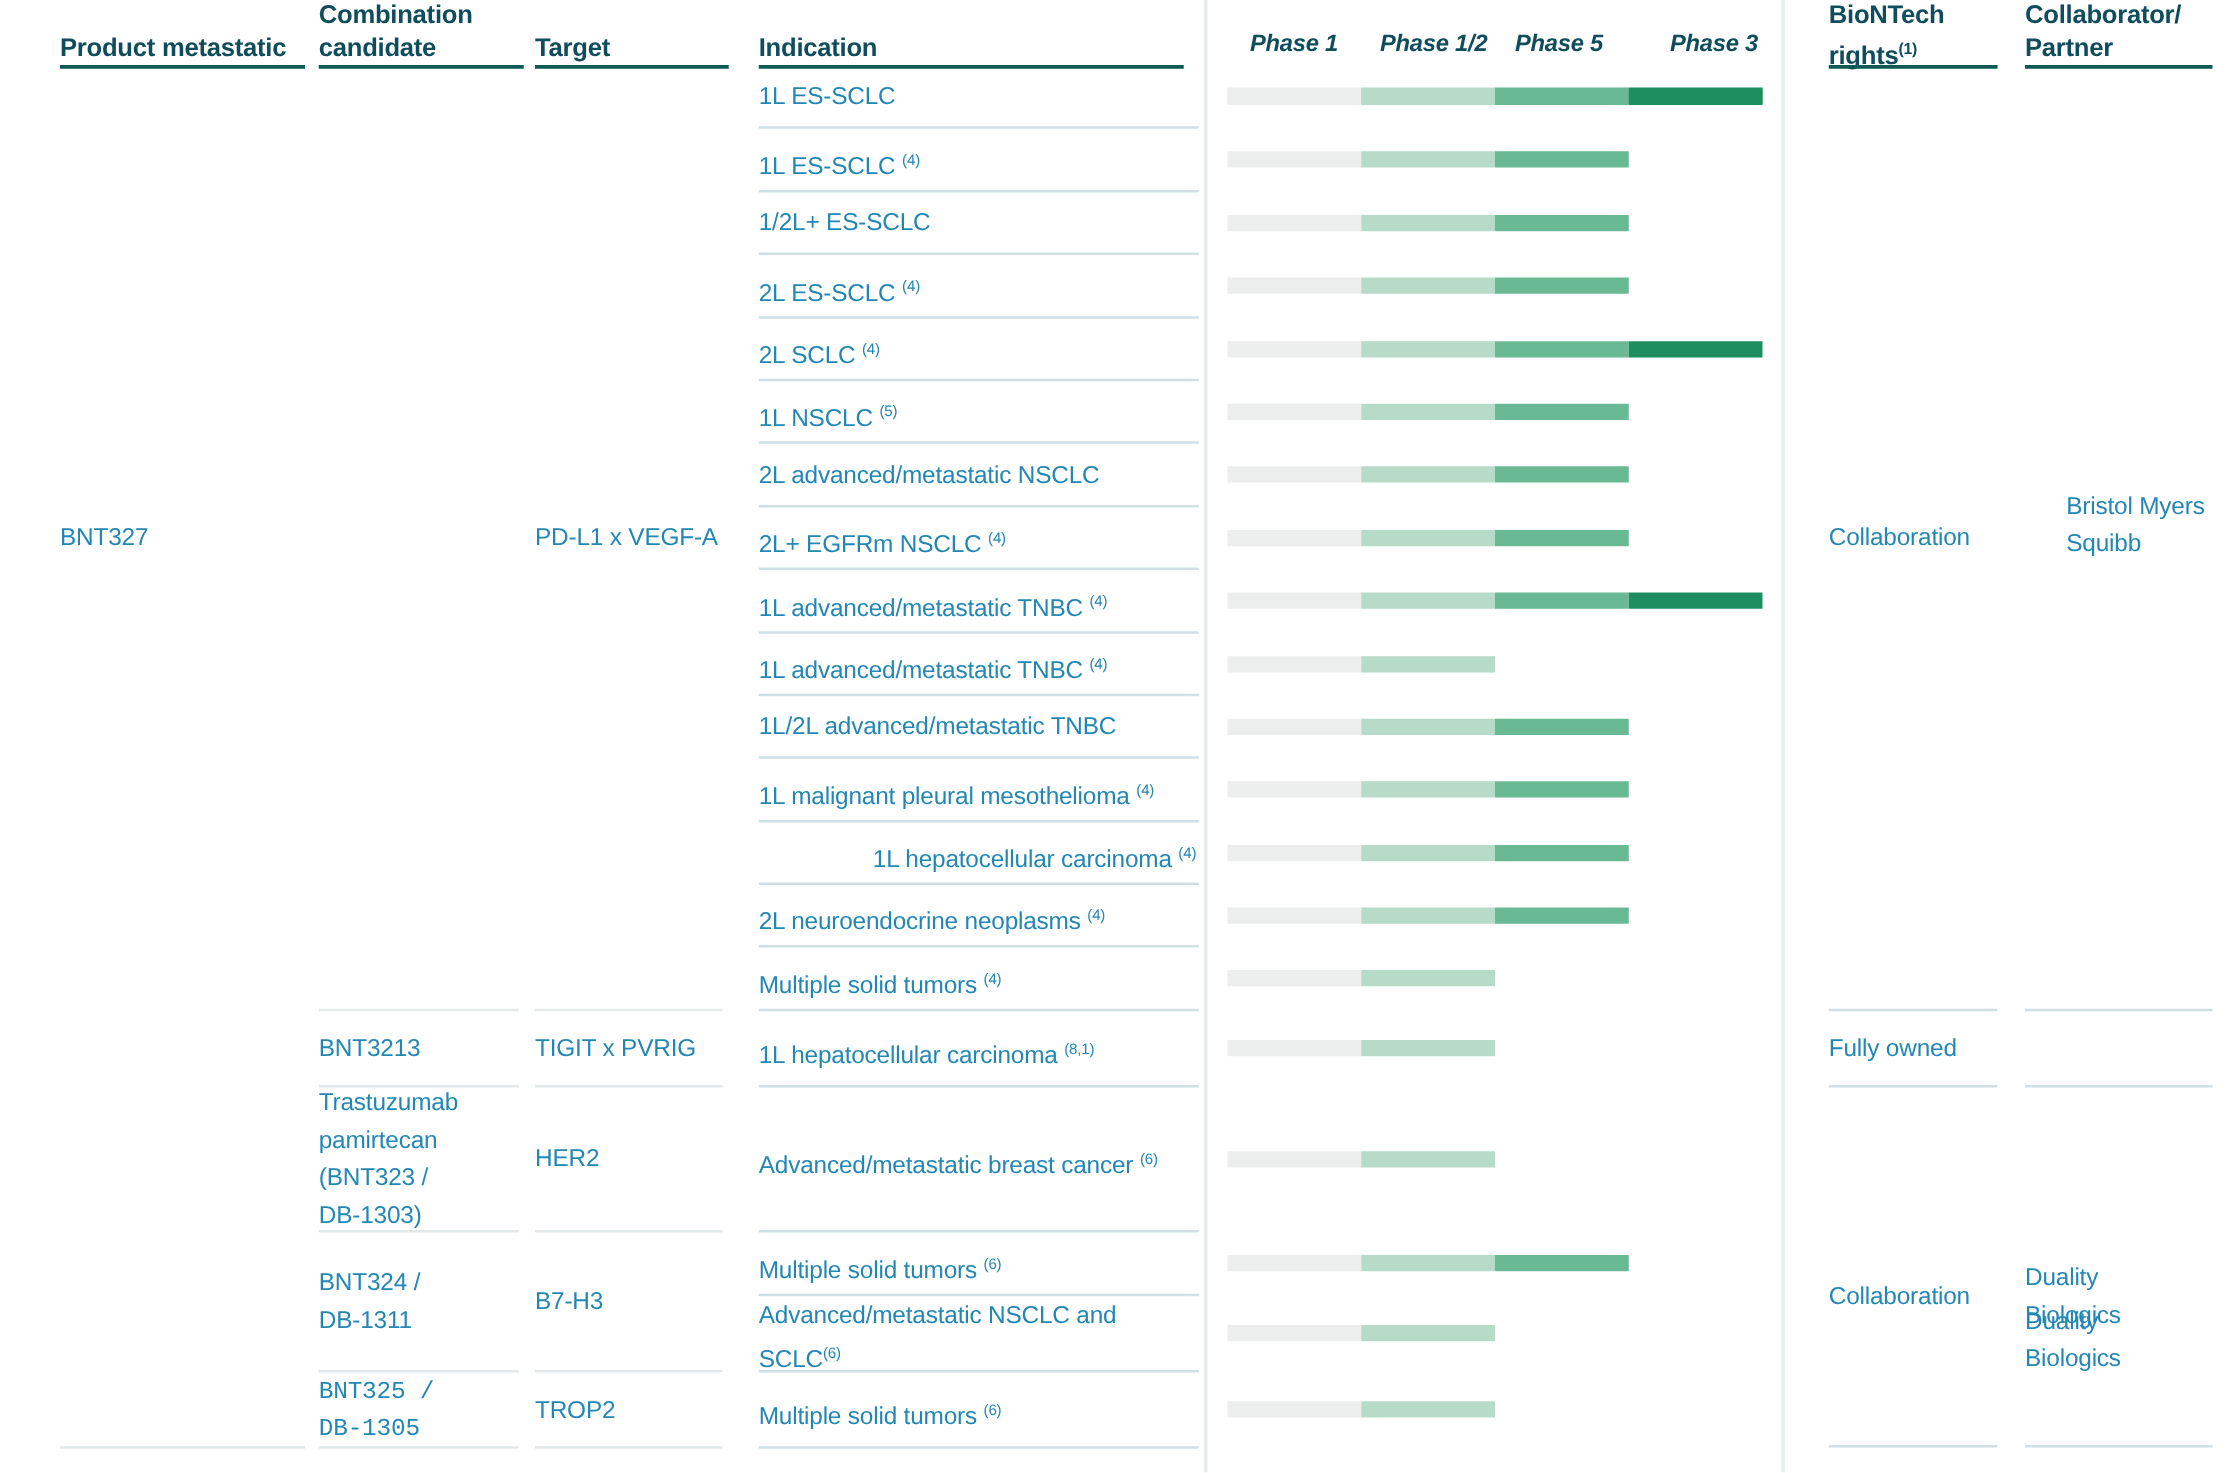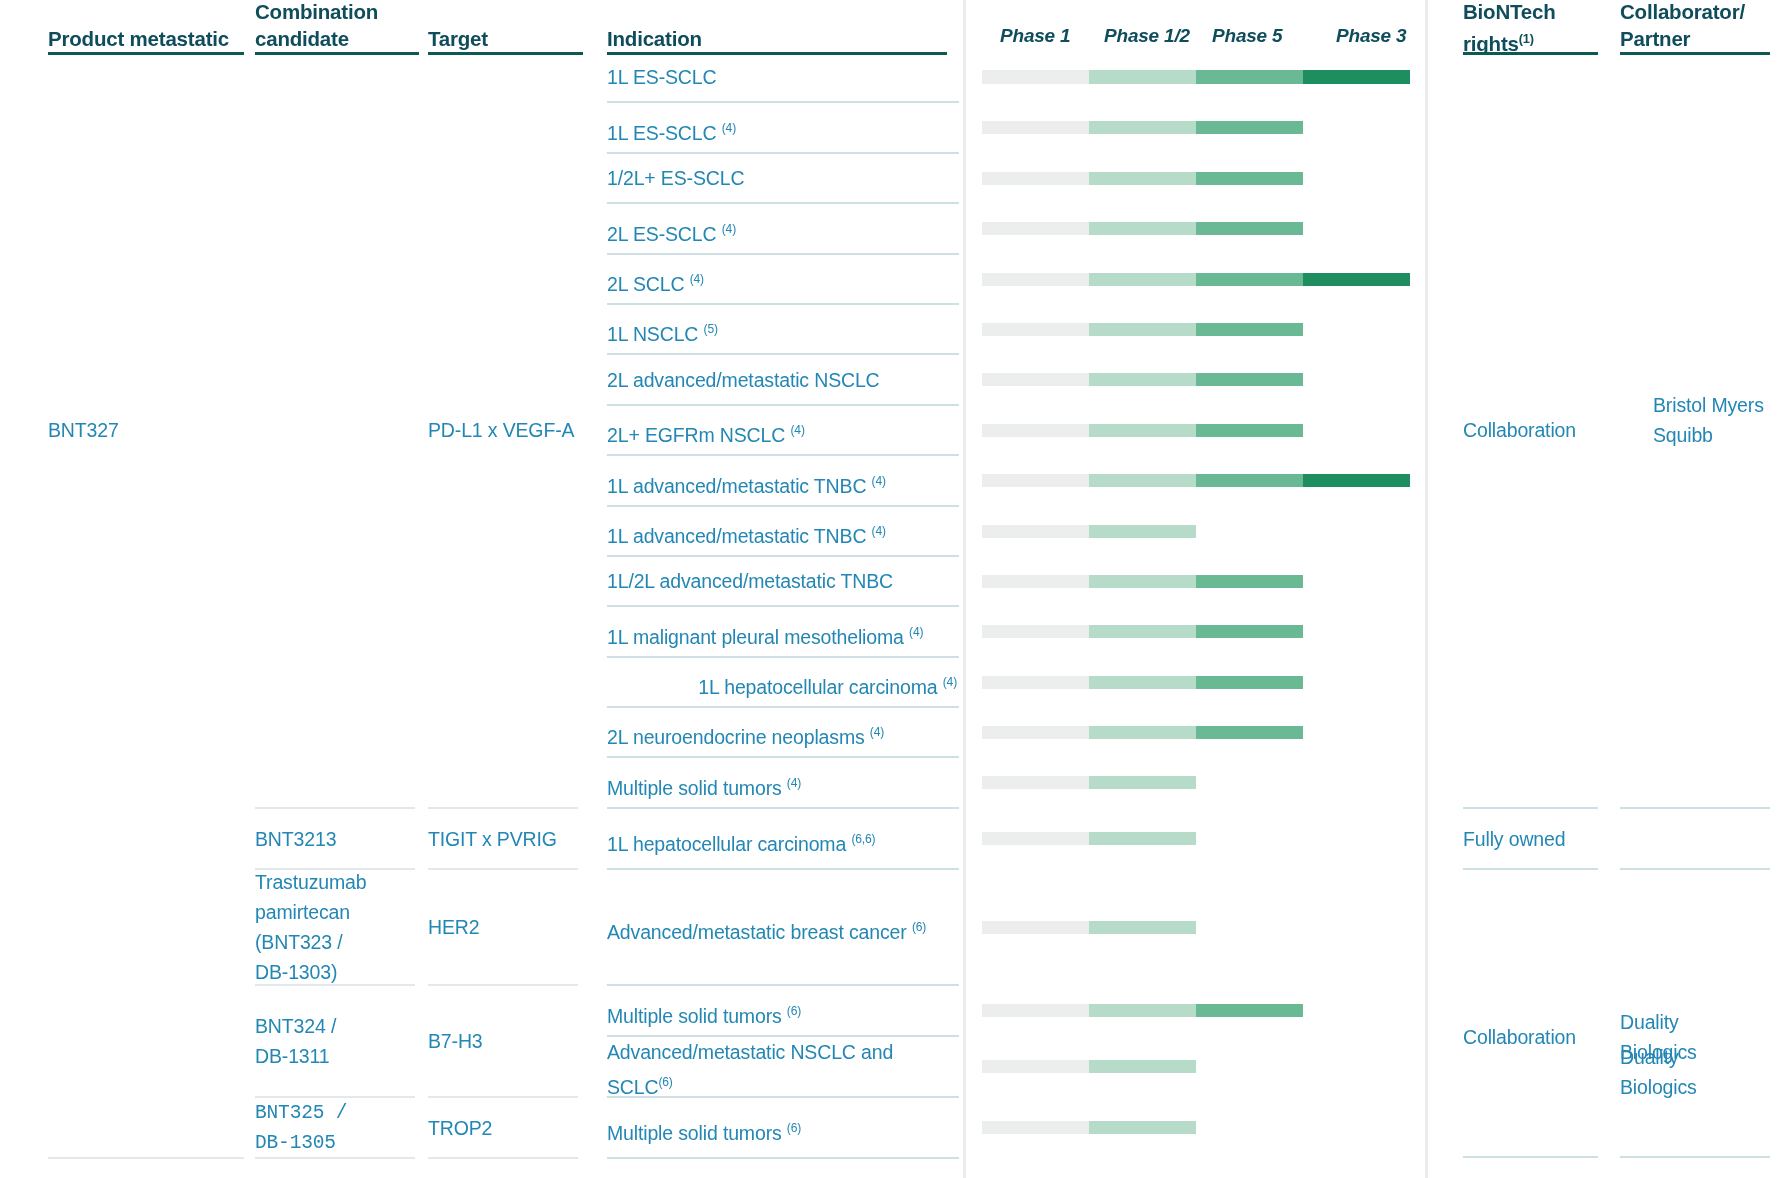--- a/index.html
+++ b/index.html
@@ -212,21 +212,21 @@
       <div class="seg p1" style="width: 107px;"></div>
       <div class="seg p2" style="width: 107px;"></div>
     </div>
     <div class="hr" style="left: 607px; width: 352px; top: 756px;"></div>
     <div class="cell" style="left: 607px; width: 350px; top: 767.5px;">Multiple solid tumors <span class="s">(4)</span></div>
     <div class="barwrap" style="left: 982px; top: 776px;">
       <div class="seg p0" style="width: 107px;"></div>
       <div class="seg p1" style="width: 107px;"></div>
     </div>
     <div class="hr" style="left: 607px; width: 352px; top: 807px;"></div>
-    <div class="cell" style="left: 607px; width: 350px; top: 823.5px;">1L hepatocellular carcinoma <span class="s">(6,6)</span></div>
+    <div class="cell" style="left: 607px; width: 350px; top: 823.5px;">1L hepatocellular carcinoma <span class="s">(8,1)</span></div>
     <div class="barwrap" style="left: 982px; top: 832px;">
       <div class="seg p0" style="width: 107px;"></div>
       <div class="seg p1" style="width: 107px;"></div>
     </div>
     <div class="hr" style="left: 607px; width: 352px; top: 868px;"></div>
     <div class="cell" style="left: 607px; width: 350px; top: 912px;">Advanced/metastatic  breast cancer <span class="s">(6)</span></div>
     <div class="barwrap" style="left: 982px; top: 920.5px;">
       <div class="seg p0" style="width: 107px;"></div>
       <div class="seg p1" style="width: 107px;"></div>
     </div>

